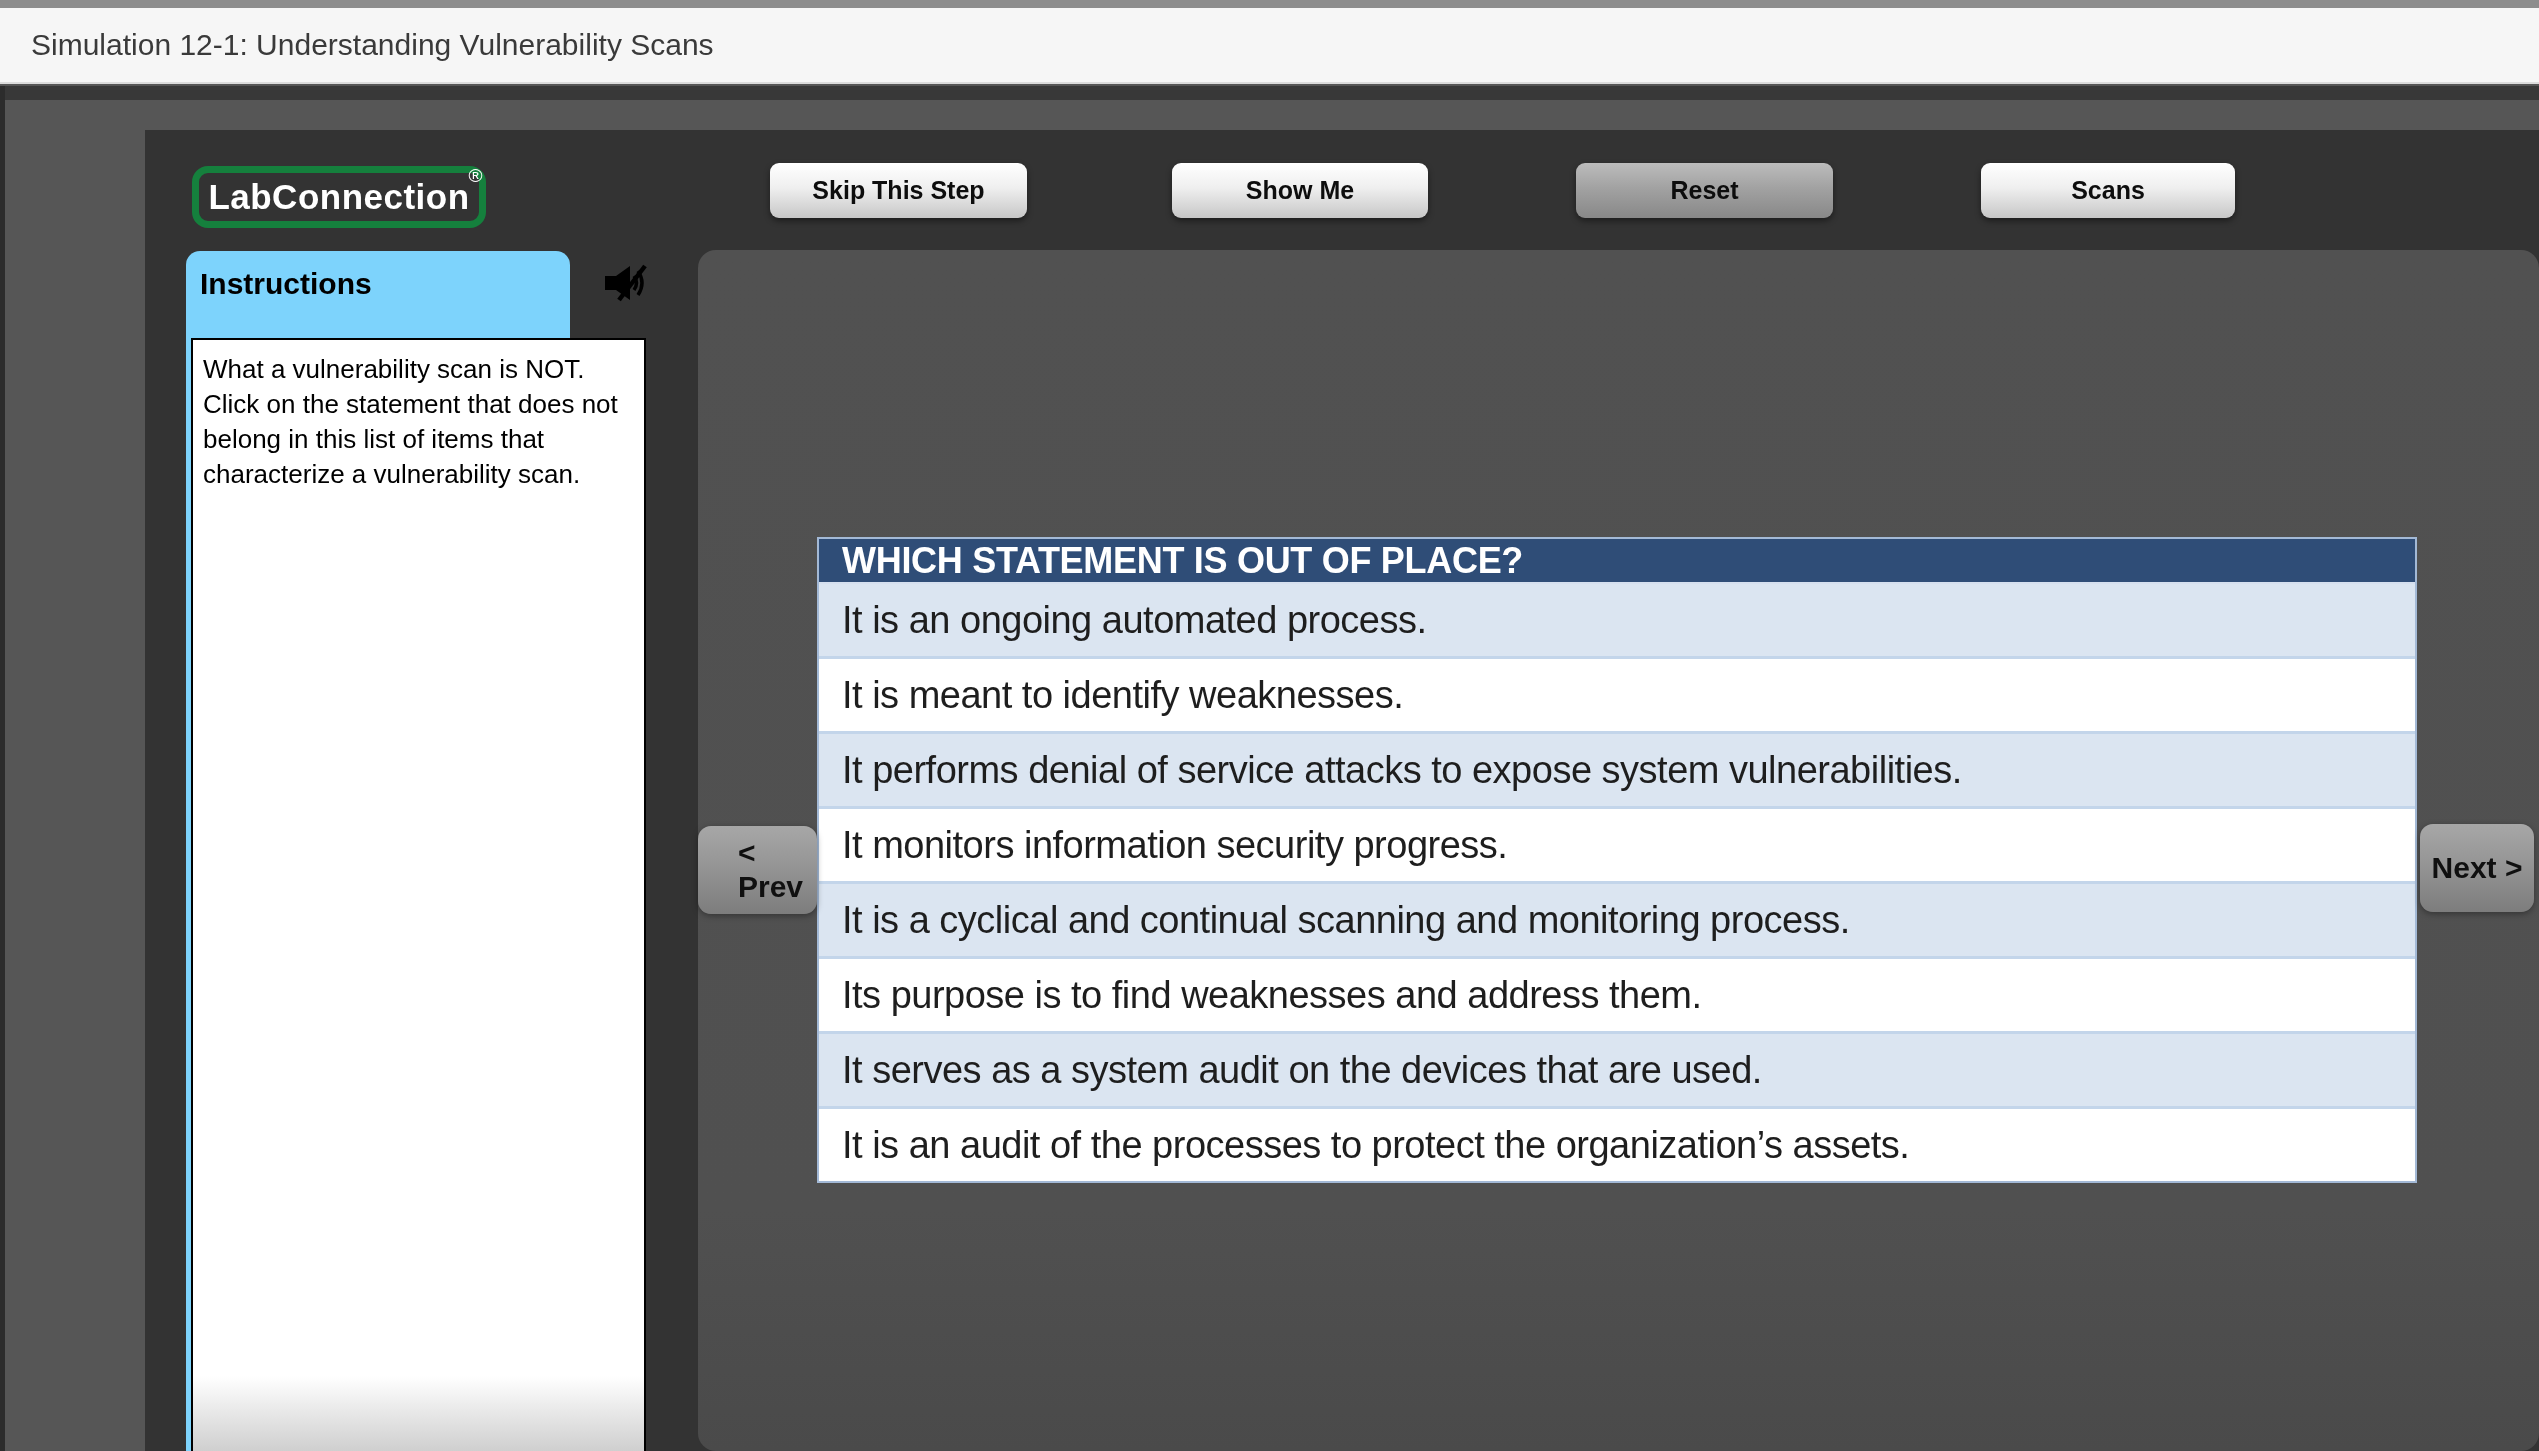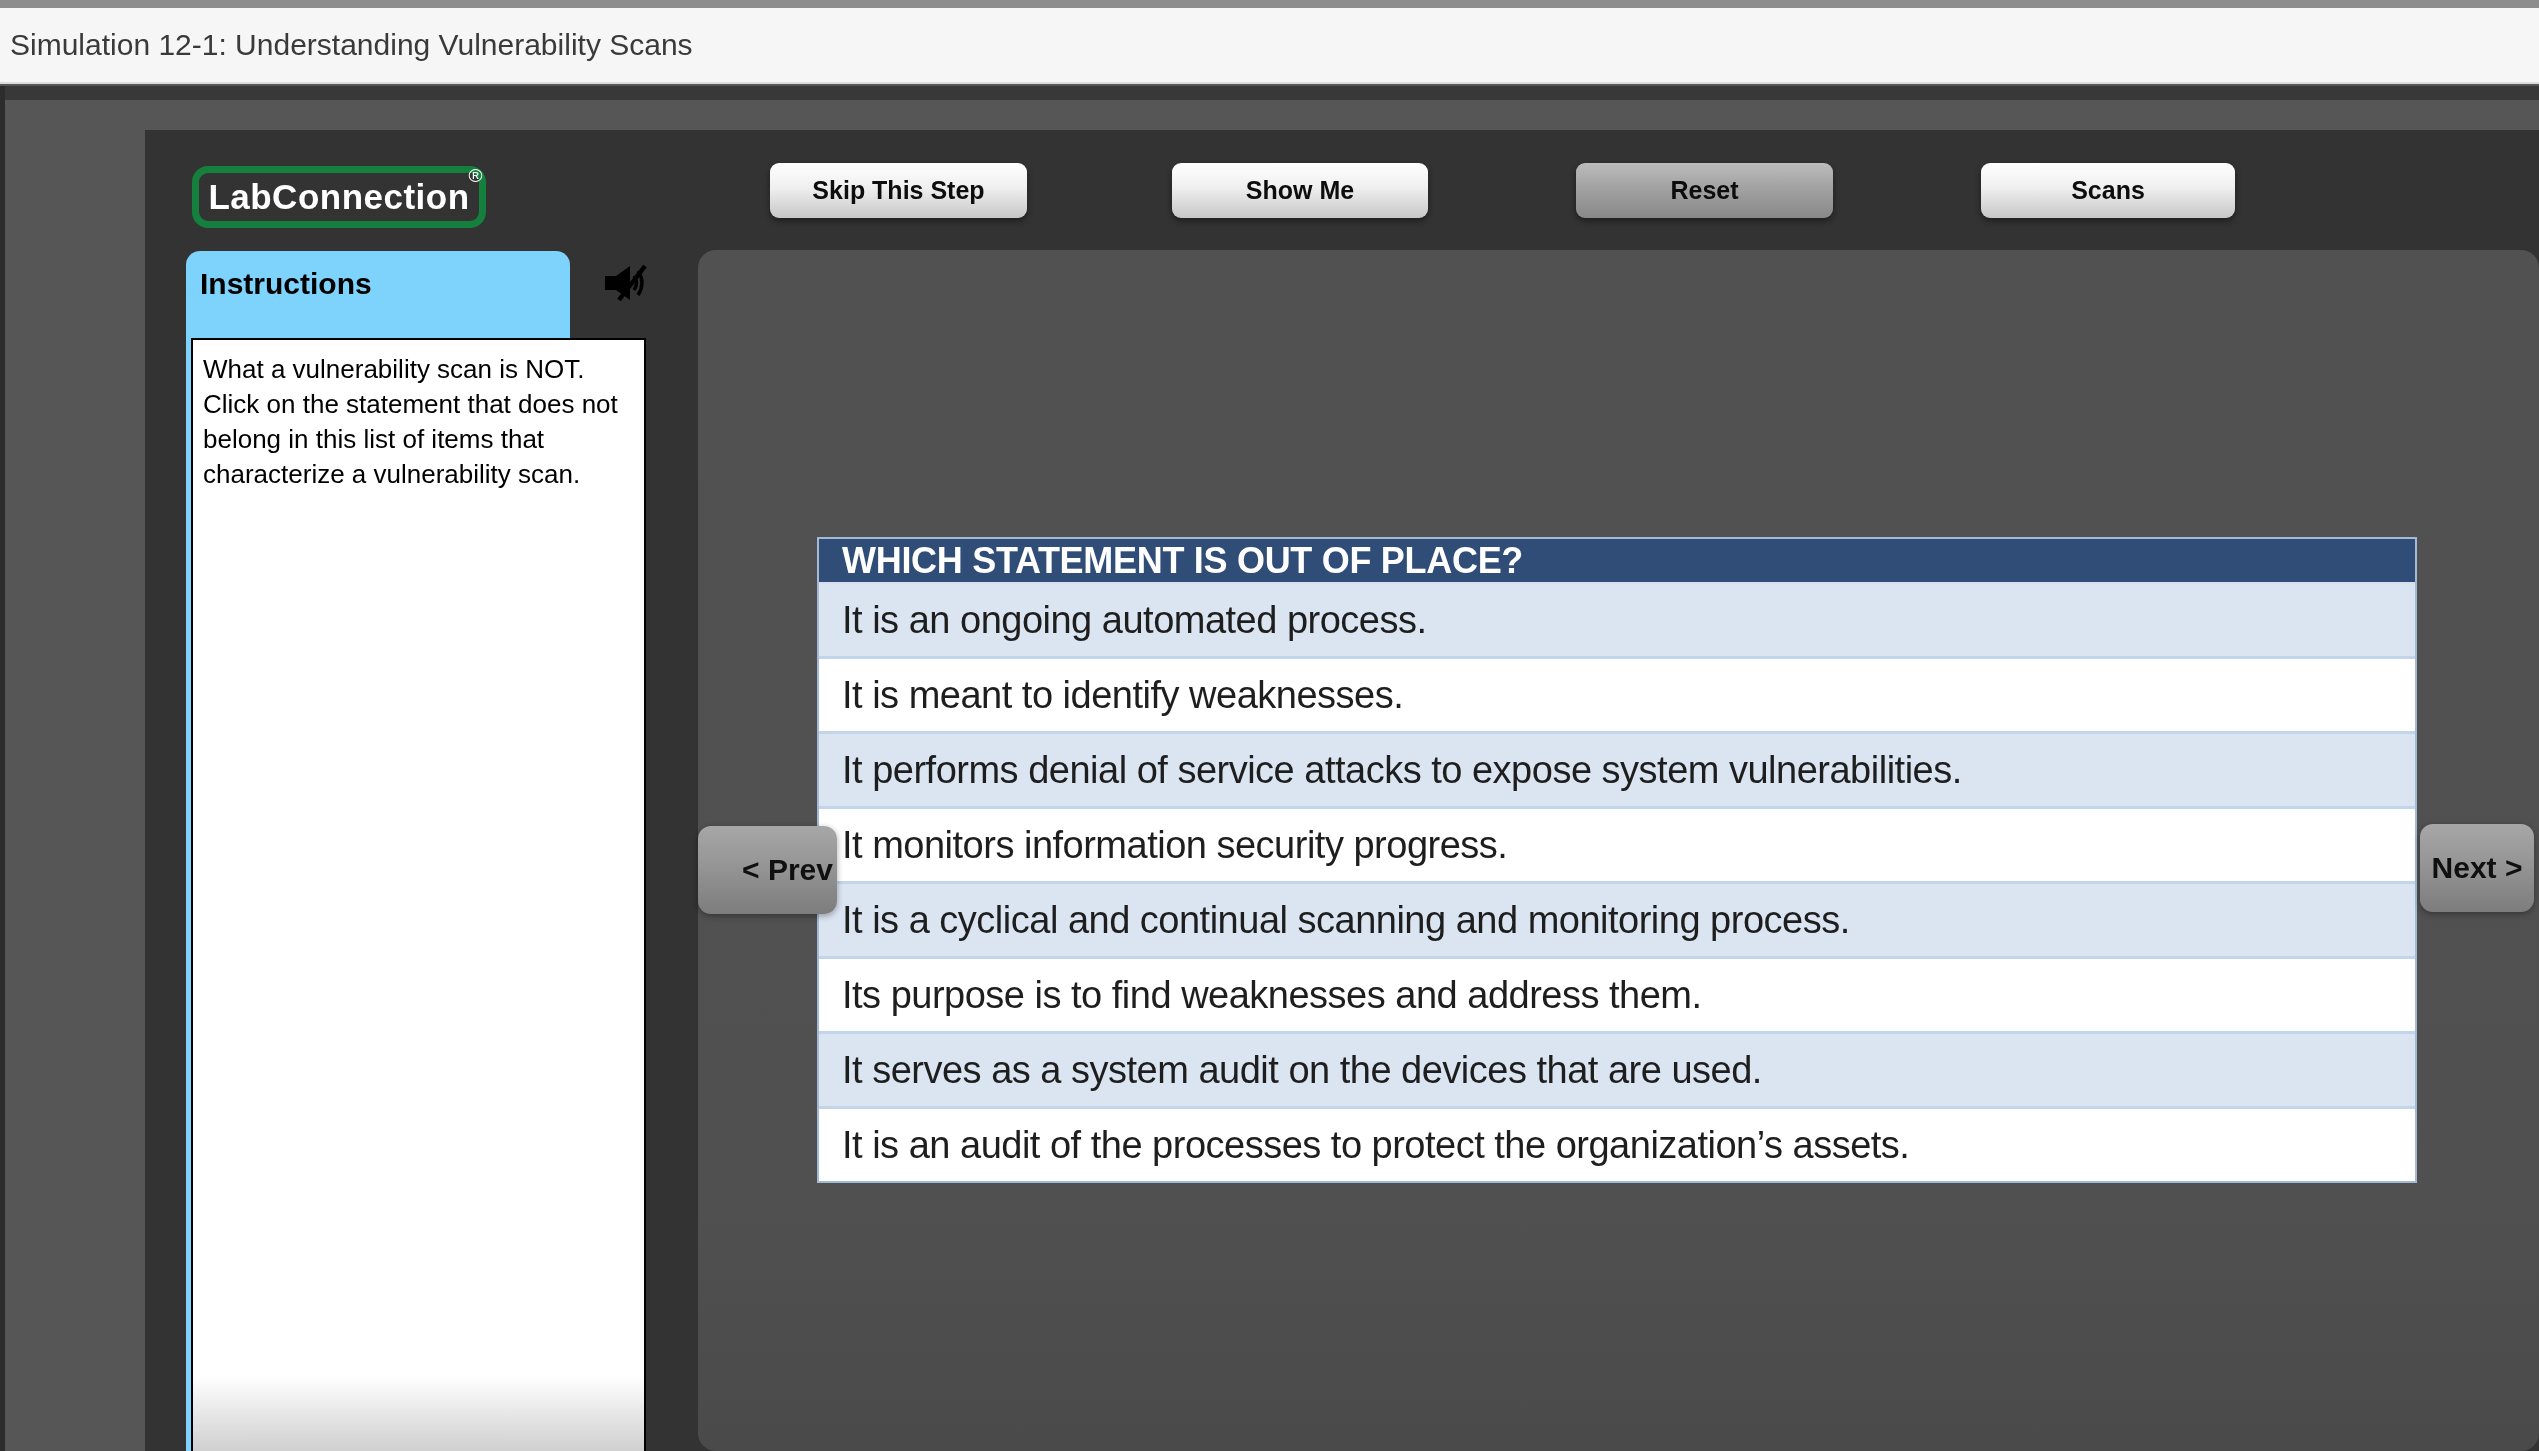--- a/index.html
+++ b/index.html
@@ -3,21 +3,21 @@
 <meta charset="utf-8">
 <style>
   * { margin:0; padding:0; box-sizing:border-box; }
   html,body { width:2539px; height:1451px; overflow:hidden; }
   body { font-family:"Liberation Sans", sans-serif; background:#565656; position:relative; }
   .abs { position:absolute; }
 
   
   .top-strip   { left:0; top:0; width:2539px; height:8px; background:#8d8d8d; }
   .title-bar   { left:0; top:8px; width:2539px; height:76px; background:#f6f6f6;
-                 border-bottom:2px solid #dcdcdc; display:flex; align-items:center; padding-left:10px; }
+                 border-bottom:2px solid #dcdcdc; display:flex; align-items:center; padding-left:31px; }
   .title-bar span { font-size:30px; color:#3a3a3a; }
   .sub-strip   { left:0; top:86px; width:2539px; height:14px; background:#383838; }
   .left-edge   { left:0; top:86px; width:5px; height:1365px; background:#2c2c2c; }
 
   
   .panel { left:145px; top:130px; width:2394px; height:1321px; background:#333333; }
 
   
   .logo { left:192px; top:166px; width:294px; height:62px; border:7px solid #15803d; border-radius:16px;
           display:flex; align-items:center; justify-content:center; color:#ffffff;
@@ -55,21 +55,21 @@
   .qrow { height:75px; border-top:3px solid #c3d5ea; background:#ffffff; display:flex; align-items:center;
           padding-left:23px; font-size:38px; letter-spacing:-0.5px; color:#1e1e1e; cursor:pointer; }
   .qrows .qrow:first-child { height:74px; border-top:2px solid #d6e0ef; }
   .qrows .qrow:nth-child(odd) { background:#dbe5f1; }
 
   
   .navbtn { height:88px; border-radius:13px; display:flex; align-items:center; justify-content:center;
             font-size:30px; font-weight:bold; color:#101010; cursor:pointer; z-index:3;
             background:linear-gradient(180deg,#a7a7a7 0%,#939393 50%,#7d7d7d 100%);
             box-shadow:0 2px 6px rgba(0,0,0,0.35); }
-  #btn-prev { left:698px;  top:826px; width:139px;padding-left:40px; }
+  #btn-prev { left:698px;  top:826px; width:119px;padding-left:40px; }
   #btn-next { left:2420px; top:824px; width:114px; }
 
   svg .fill { fill:#000; }
   svg .stroke { stroke:#000; fill:none; }
 </style>
 </head>
 <body>
 
 <div class="abs top-strip"></div>
 

